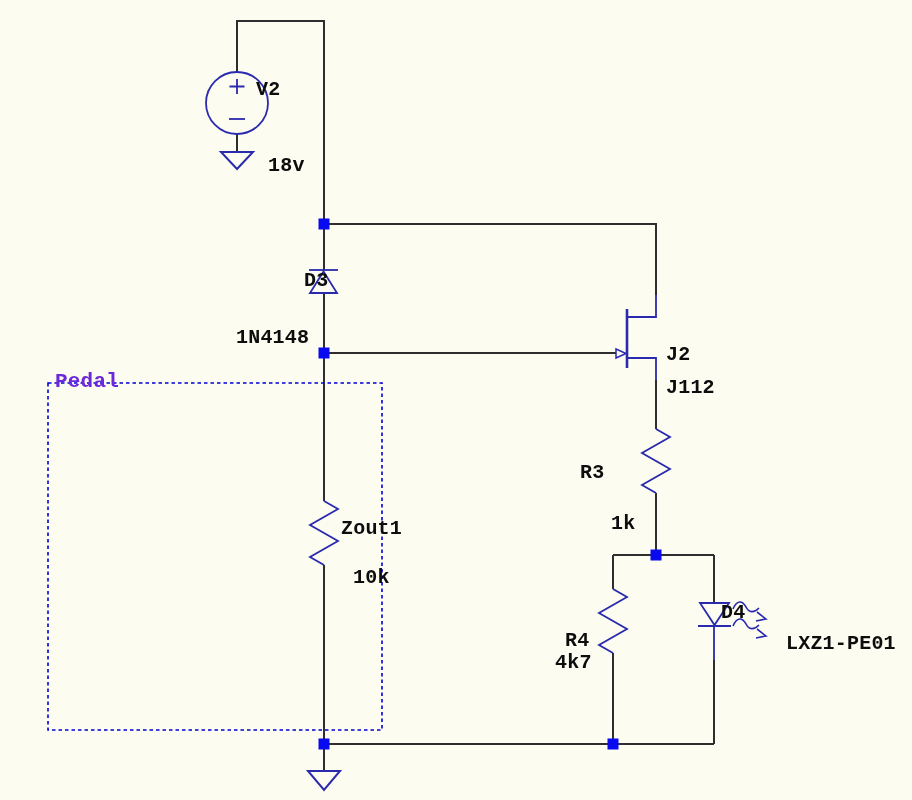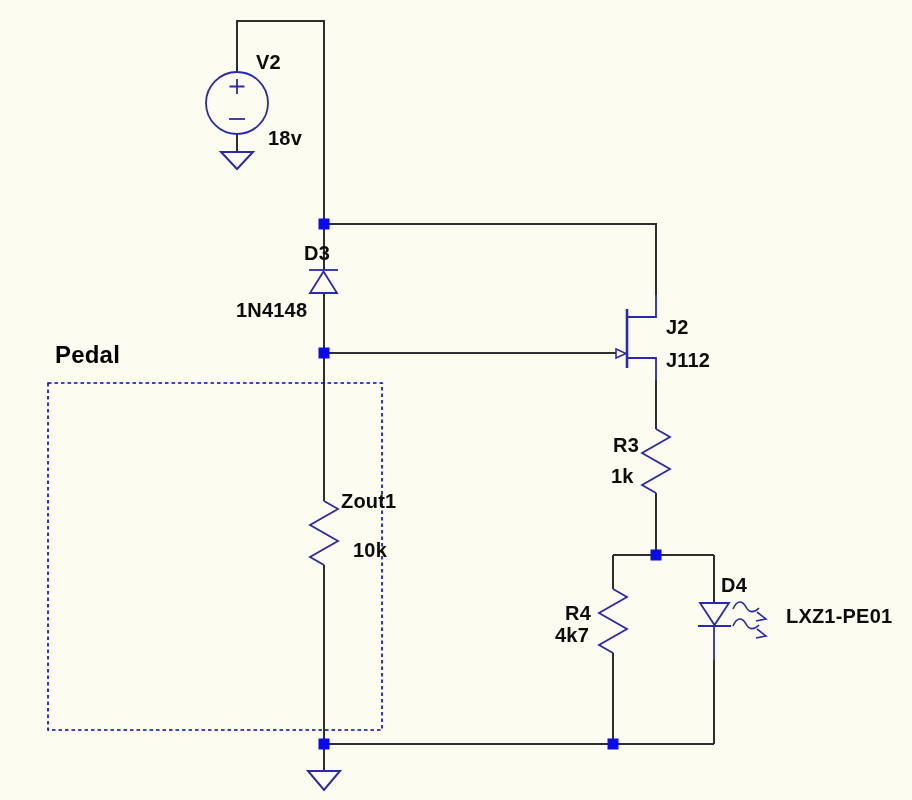--- a/index.html
+++ b/index.html
@@ -6,29 +6,30 @@
   .canvas{
     position:relative;
     width:912px;height:800px;
     background:#fcfcf0;
     overflow:hidden;
     font-family:"Liberation Sans",sans-serif;
   }
   .canvas svg{position:absolute;left:0;top:0;}
   .lbl{
     position:absolute;
-    font-family:Liberation Sans, sans-serif;
+    font-family:Liberation Mono, monospace;
     font-weight:bold;
     font-size:20px;
     line-height:1;
     color:#0d0d0d;
     white-space:nowrap;
     letter-spacing:0.2px;
+    margin-top:28px;
   }
-  .lbl.blue{color:#000000;font-size:24px;}
+  .lbl.blue{color:#6d28d9;font-size:21px;}
 </style>
 </head>
 <body>
 
 <div class="canvas">
 
   <svg width="912" height="800" viewBox="0 0 912 800">
 
     <g stroke="#2e2e2e" stroke-width="2" fill="none">
 
@@ -132,22 +133,22 @@
   <div class="lbl" style="left:236px;top:300px;text-align:right;">1N4148</div>
 
   <div class="lbl blue" style="left:55px;top:343px;">Pedal</div>
 
   <div class="lbl" style="left:341px;top:491px;">Zout1</div>
   <div class="lbl" style="left:353px;top:540px;">10k</div>
 
   <div class="lbl" style="left:666px;top:317px;text-align:center;">J2</div>
   <div class="lbl" style="left:666px;top:350px;">J112</div>
 
-  <div class="lbl" style="left:613px;top:435px;">R3</div>
-  <div class="lbl" style="left:611px;top:466px;">1k</div>
+  <div class="lbl" style="left:580px;top:435px;">R3</div>
+  <div class="lbl" style="left:611px;top:486px;">1k</div>
 
   <div class="lbl" style="left:565px;top:603px;">R4</div>
   <div class="lbl" style="left:555px;top:625px;text-align:center;">4k7</div>
 
   <div class="lbl" style="left:721px;top:575px;">D4</div>
   <div class="lbl" style="left:786px;top:606px;">LXZ1-PE01</div>
 
 </div>
 
 </body></html>

